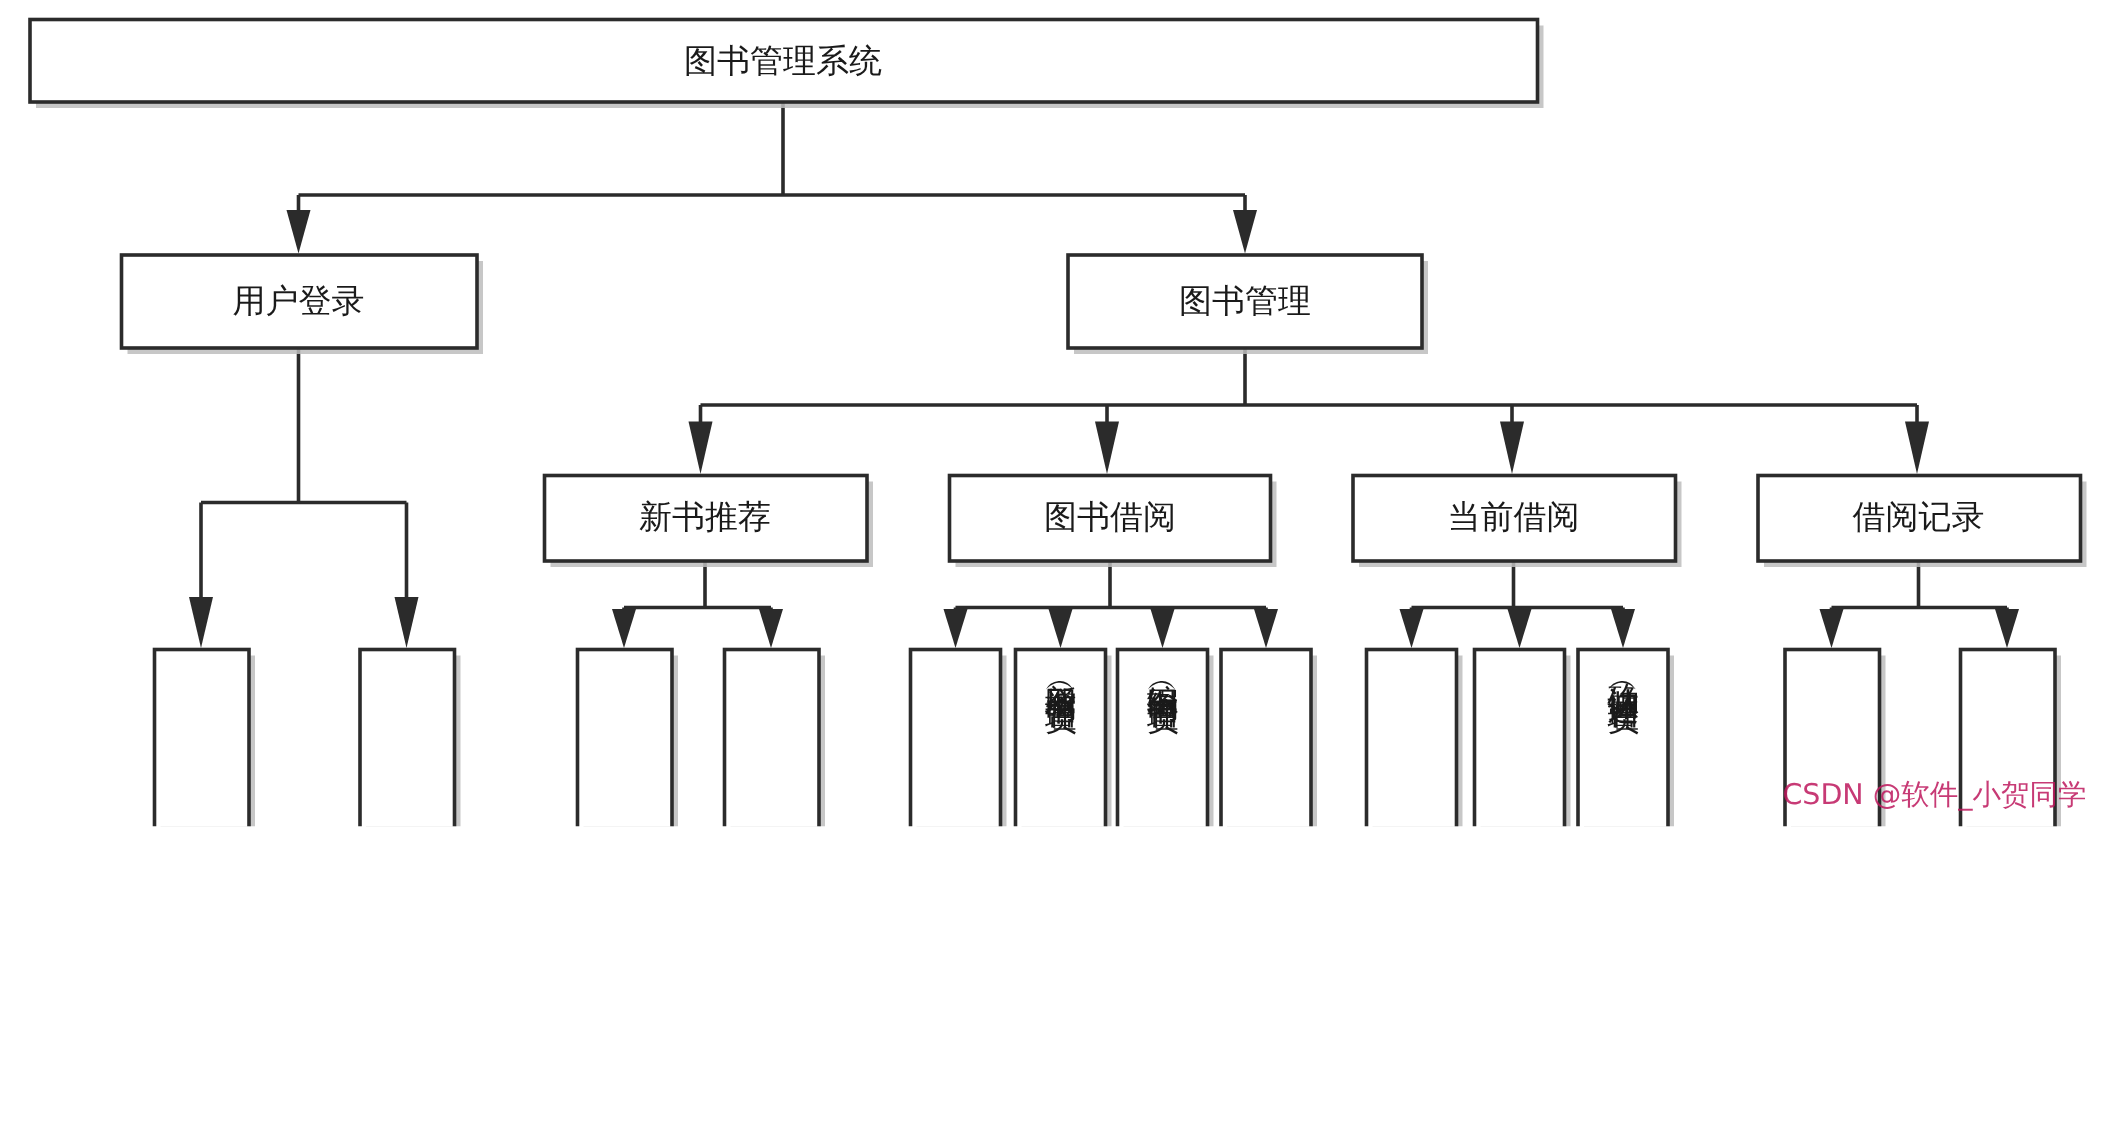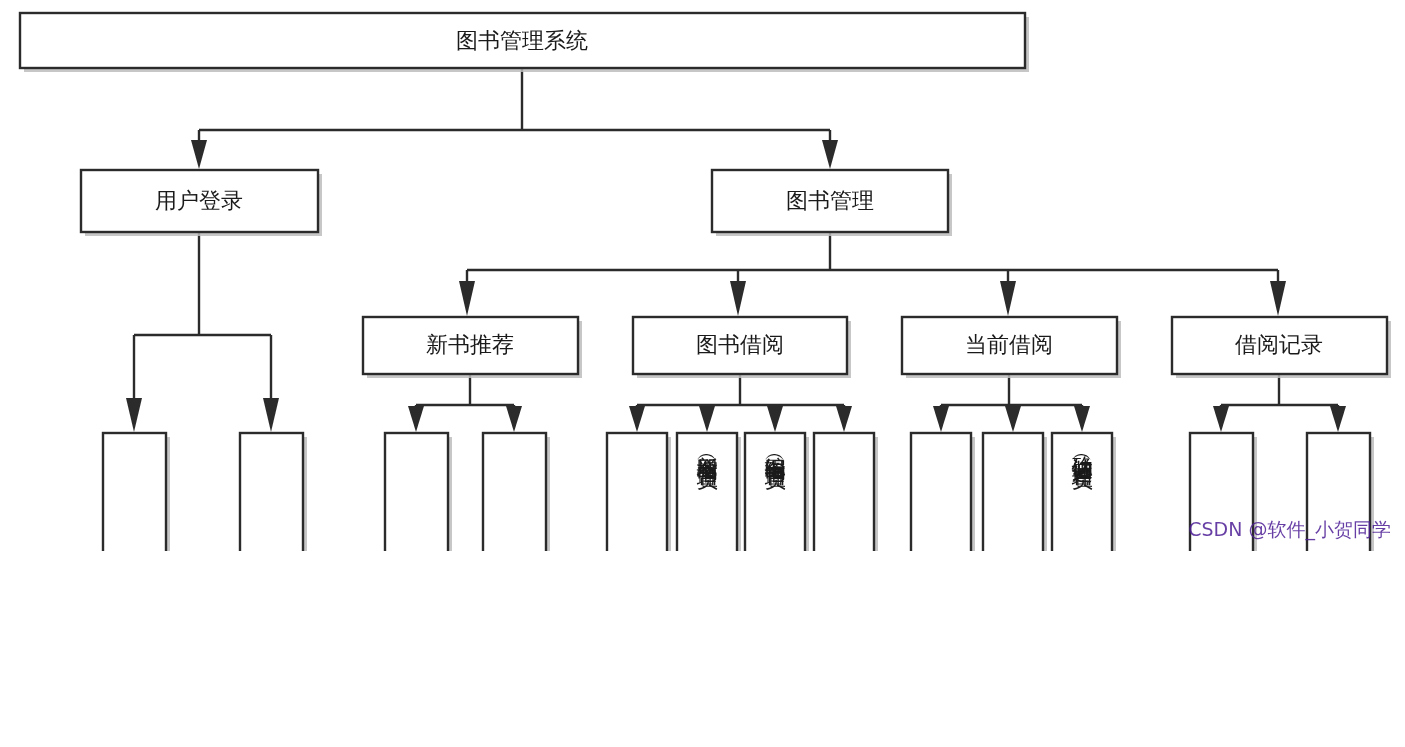--- a/index.html
+++ b/index.html
@@ -68,21 +68,21 @@
     letter-spacing: 2px;
     color: #1a1a1a;
     white-space: nowrap;
   }
   .watermark {
     position: absolute;
     right: 14px;
     bottom: 8px;
     font-family: "DejaVu Sans", "Liberation Sans", sans-serif;
     font-size: 19px;
-    color: #4c1d95;
+    color: #be185d;
     opacity: 0.85;
     white-space: nowrap;
     user-select: none;
   }
 </style>
 </head>
 <body>
 
 <div id="diagram-root">
 

